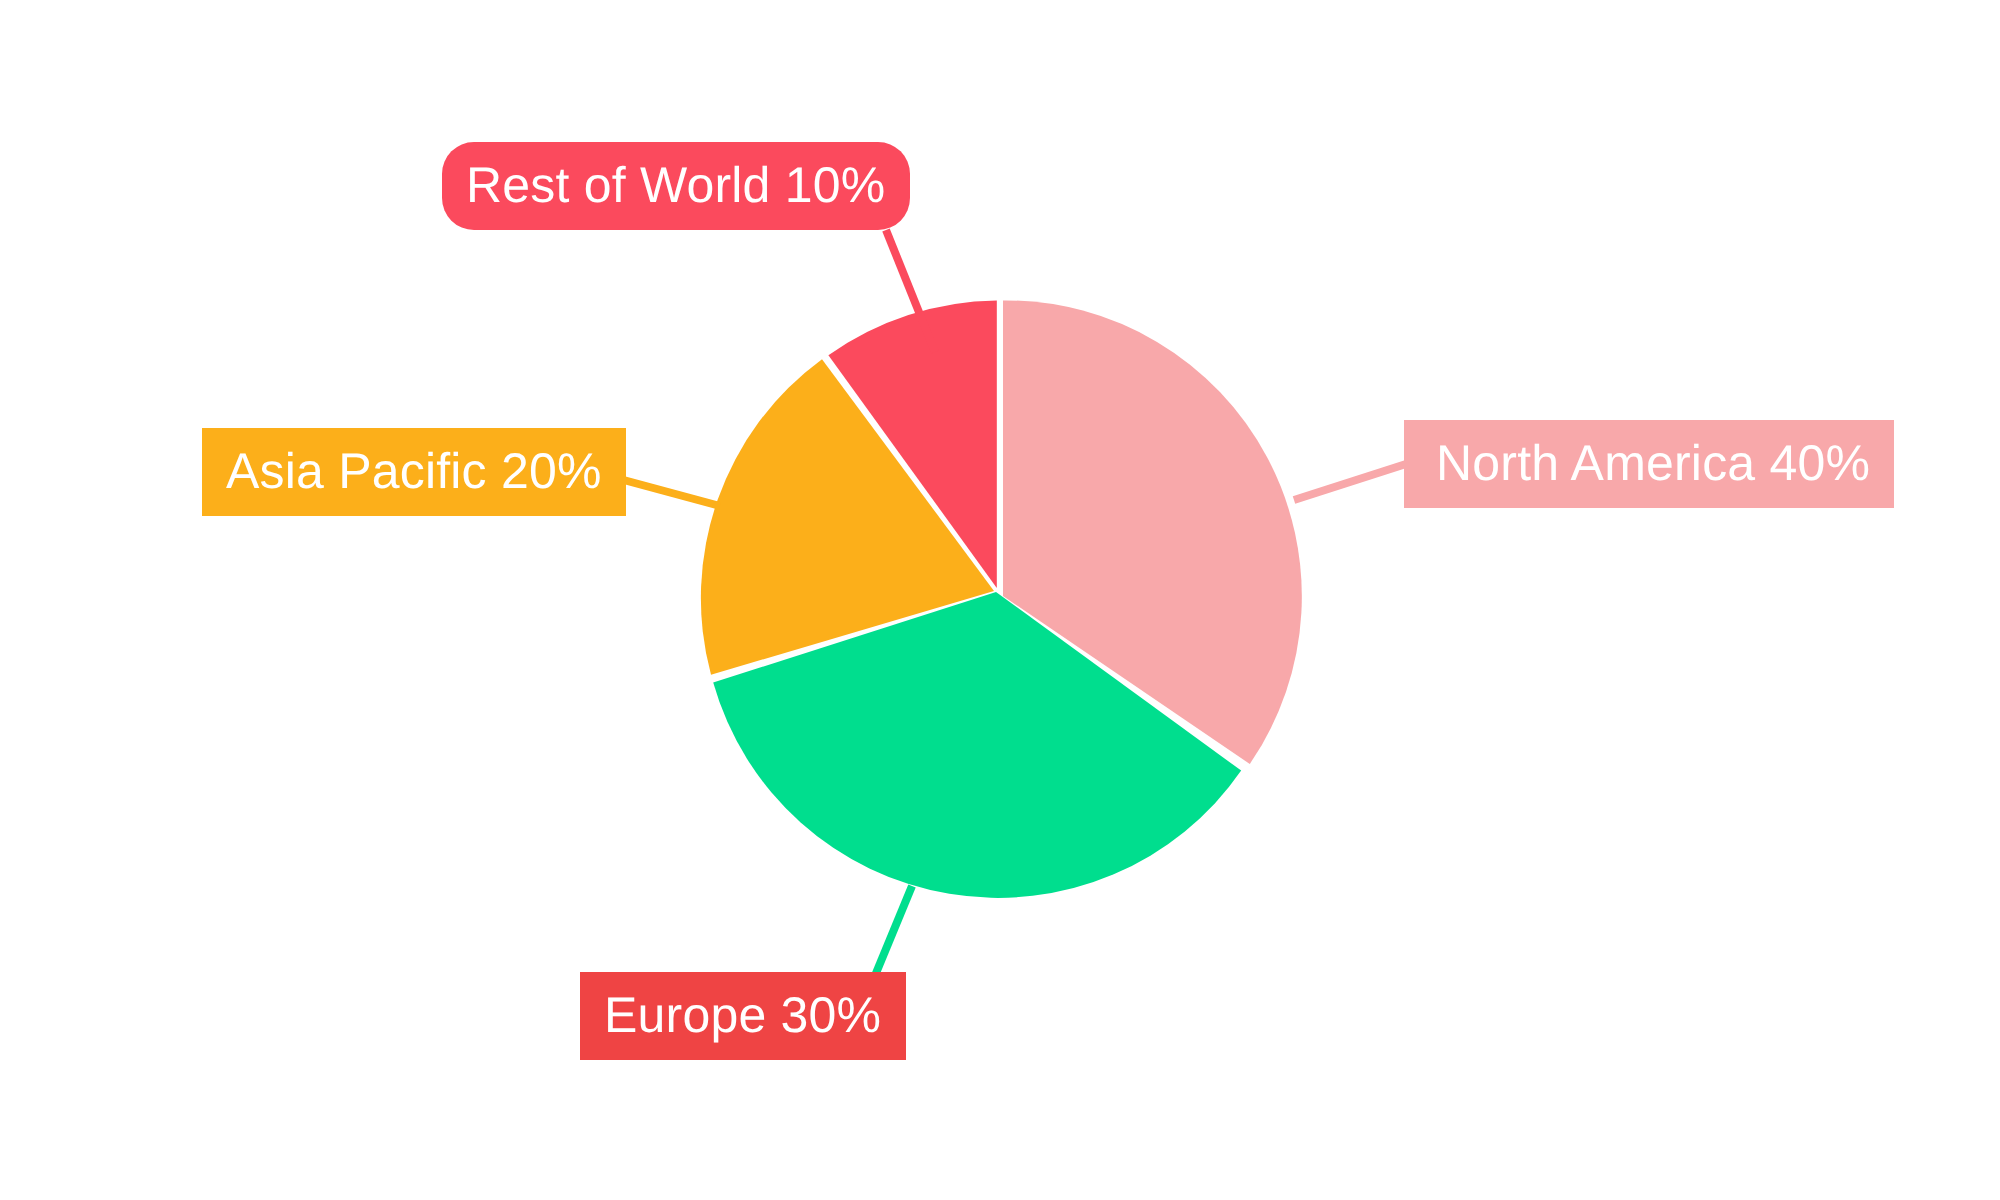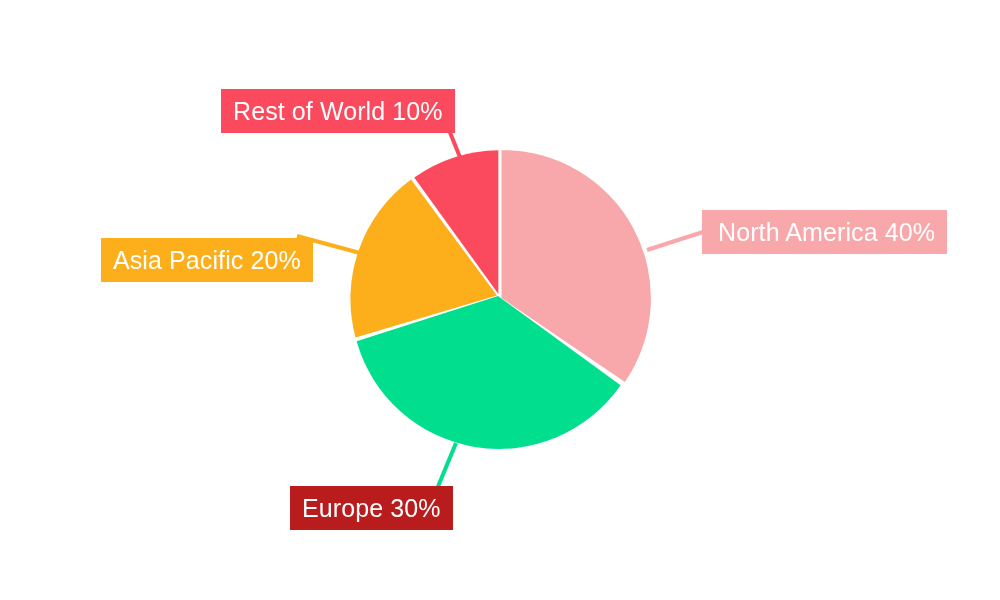--- a/index.html
+++ b/index.html
@@ -37,22 +37,22 @@
     color: #ffffff;
     font-size: 25px;
     font-family: "Liberation Sans", sans-serif;
     font-weight: 400;
     white-space: nowrap;
     letter-spacing: 0.1px;
     line-height: 1;
   }
   #label-north-america { left: 702px; top: 210px; }
   #label-europe        { left: 290px; top: 486px; }
-  #label-asia-pacific  { left: 101px; top: 214px; margin-top: 24px; }
-  #label-rest-of-world { left: 221px; top: 89px; }
+  #label-asia-pacific  { left: 101px; top: 214px; }
+  #label-rest-of-world { left: 221px; top: 71px; border-radius: 16px; }
 </style>
 </head>
 <body>
 
 <div id="chart-root" style="background: rgb(255, 255, 255);">
 
   <svg id="pie-svg" viewBox="0 0 1000 600">
 
     <g>
       <path d="M 501.5 150.2 A 148 148 0 0 1 624.9 382.0 L 501.5 298.0 Z" fill="#f8a8aa"></path>
@@ -72,21 +72,21 @@
       <path fill="none" stroke-width="4" stroke-linecap="butt" d="M 360.0 253.0 L 297.0 236.0" stroke="#fcaf1a"></path>
 
       <path fill="none" stroke-width="4" stroke-linecap="butt" d="M 467.5 176.0 L 443.0 115.0" stroke="#fb4a5d"></path>
     </g>
   </svg>
 
   <div class="callout-label" id="label-north-america" style="background: rgb(248, 168, 170); color: rgb(255, 255, 255); padding-left: 16px;">
     <span>North America 40%</span>
   </div>
 
-  <div class="callout-label" id="label-europe" style="background: #b91c1c; color: rgb(255, 255, 255); text-align: right;">
+  <div class="callout-label" id="label-europe" style="background: #ef4444; color: rgb(255, 255, 255); text-align: right;">
     <span>Europe 30%</span>
   </div>
 
   <div class="callout-label" id="label-asia-pacific" style="background: rgb(252, 175, 26); color: rgb(255, 255, 255);">
     <span>Asia Pacific 20%</span>
   </div>
 
   <div class="callout-label" id="label-rest-of-world" style="background: rgb(251, 74, 93); color: rgb(255, 255, 255);">
     <span>Rest of World 10%</span>
   </div>

